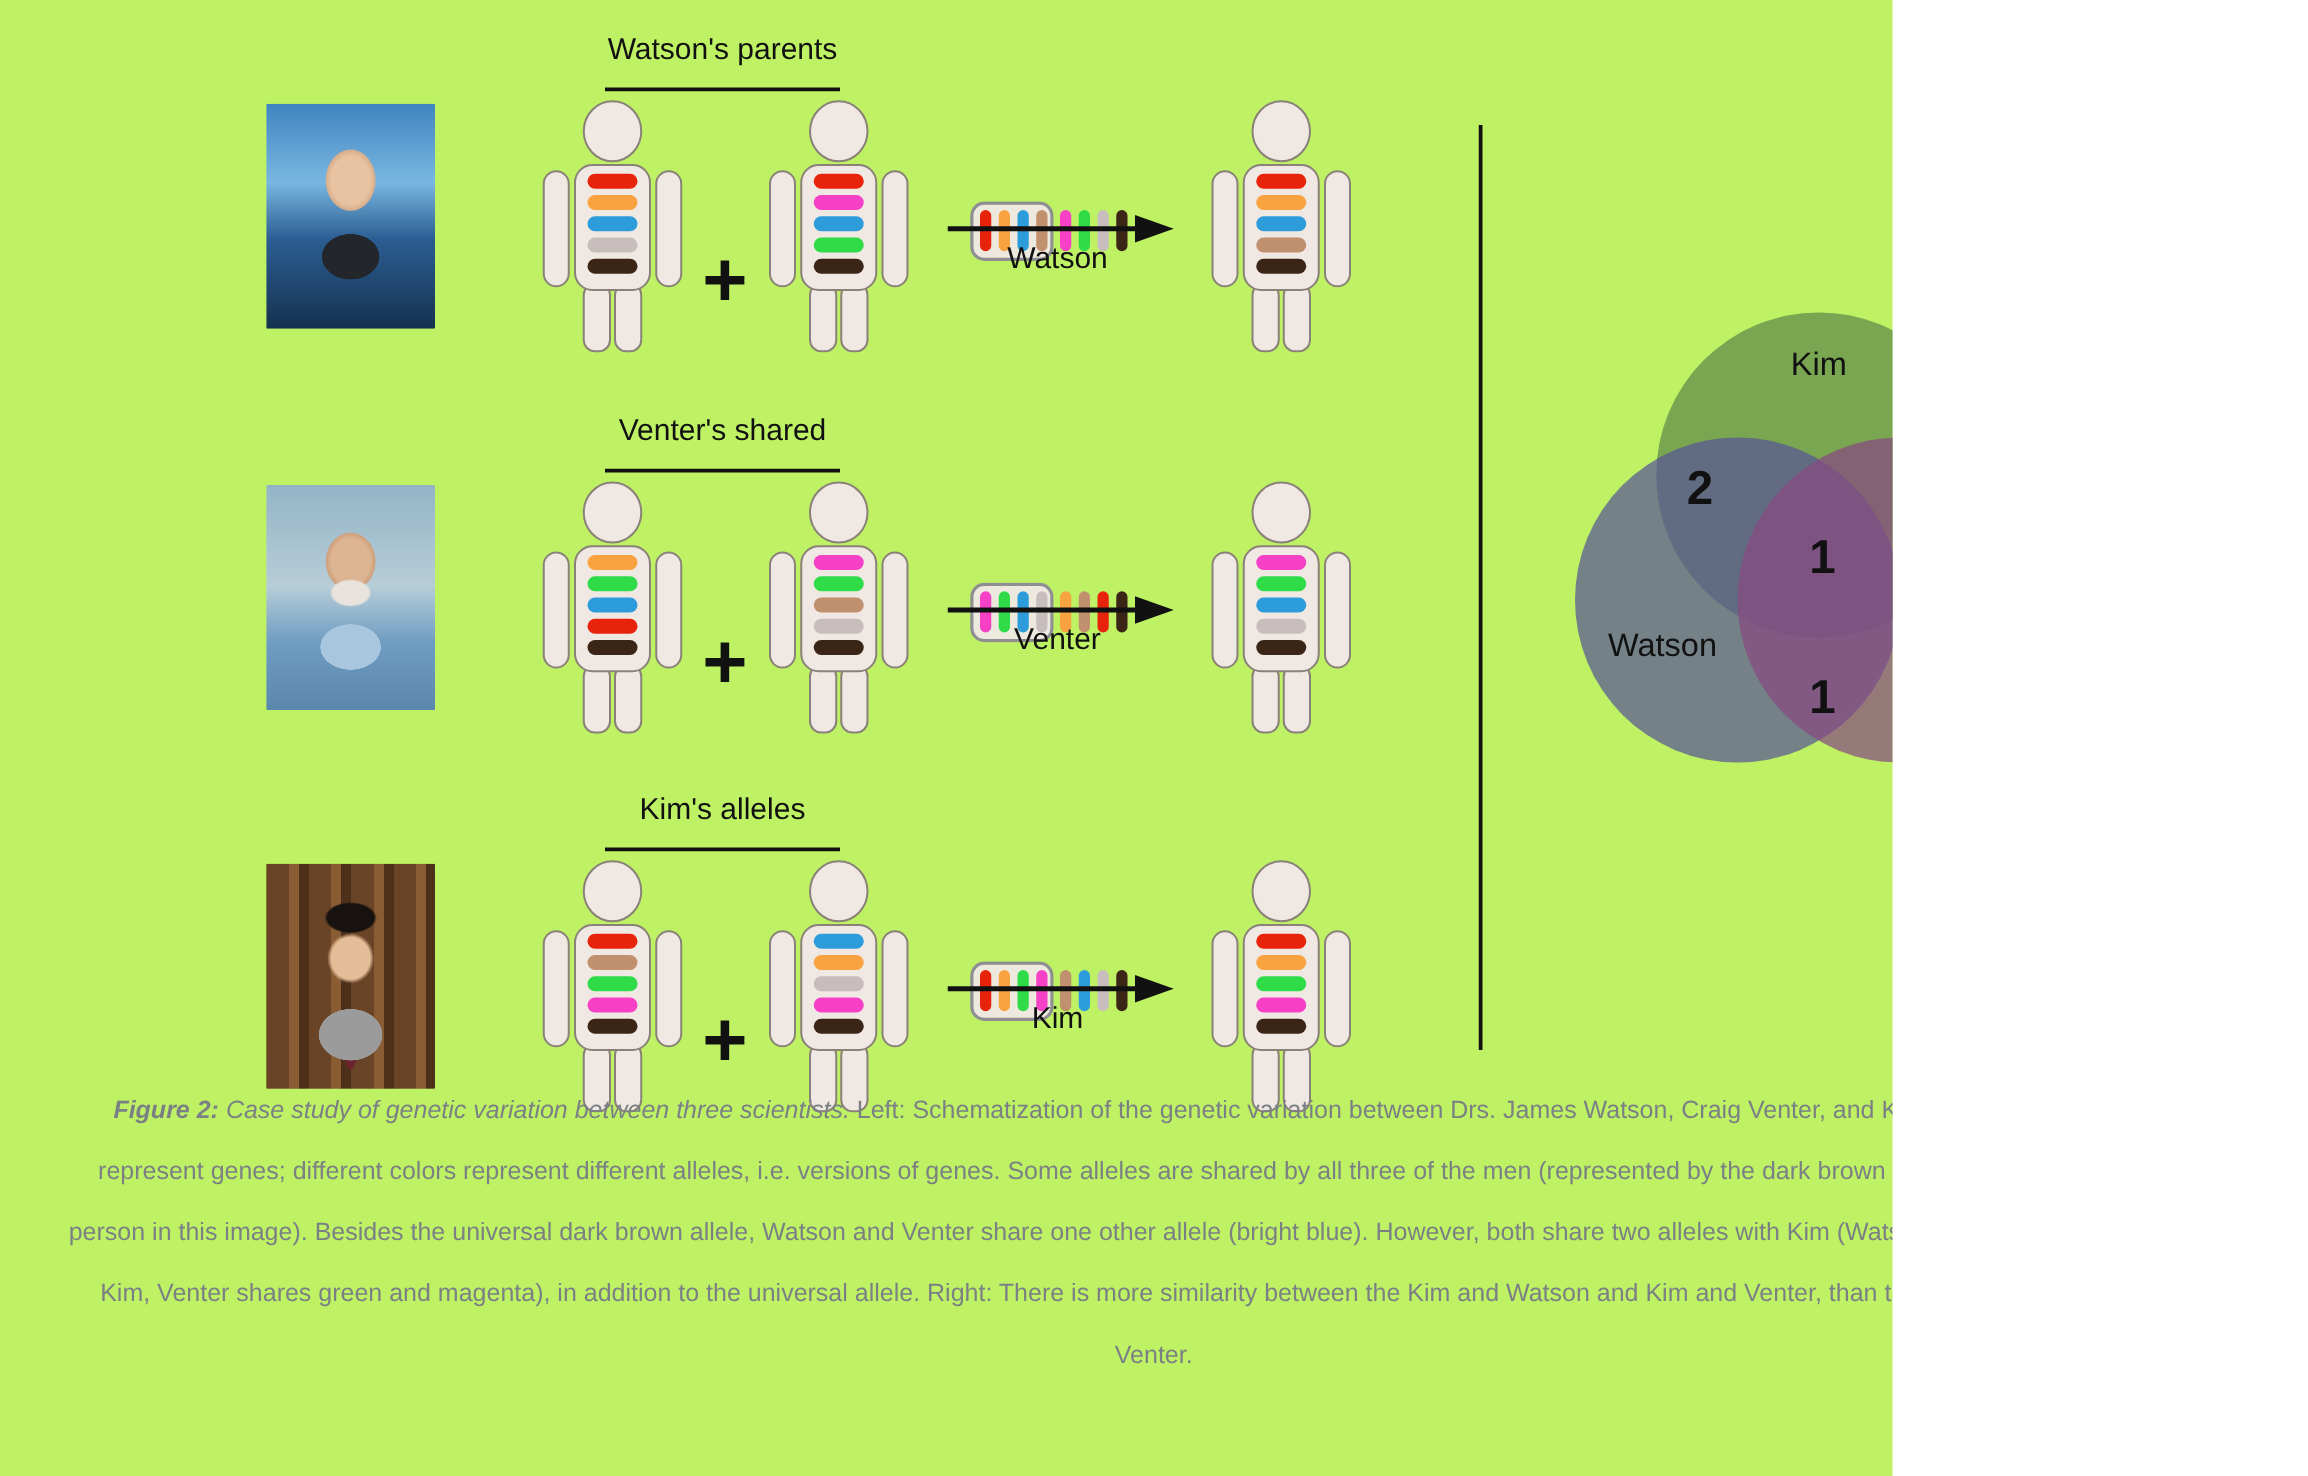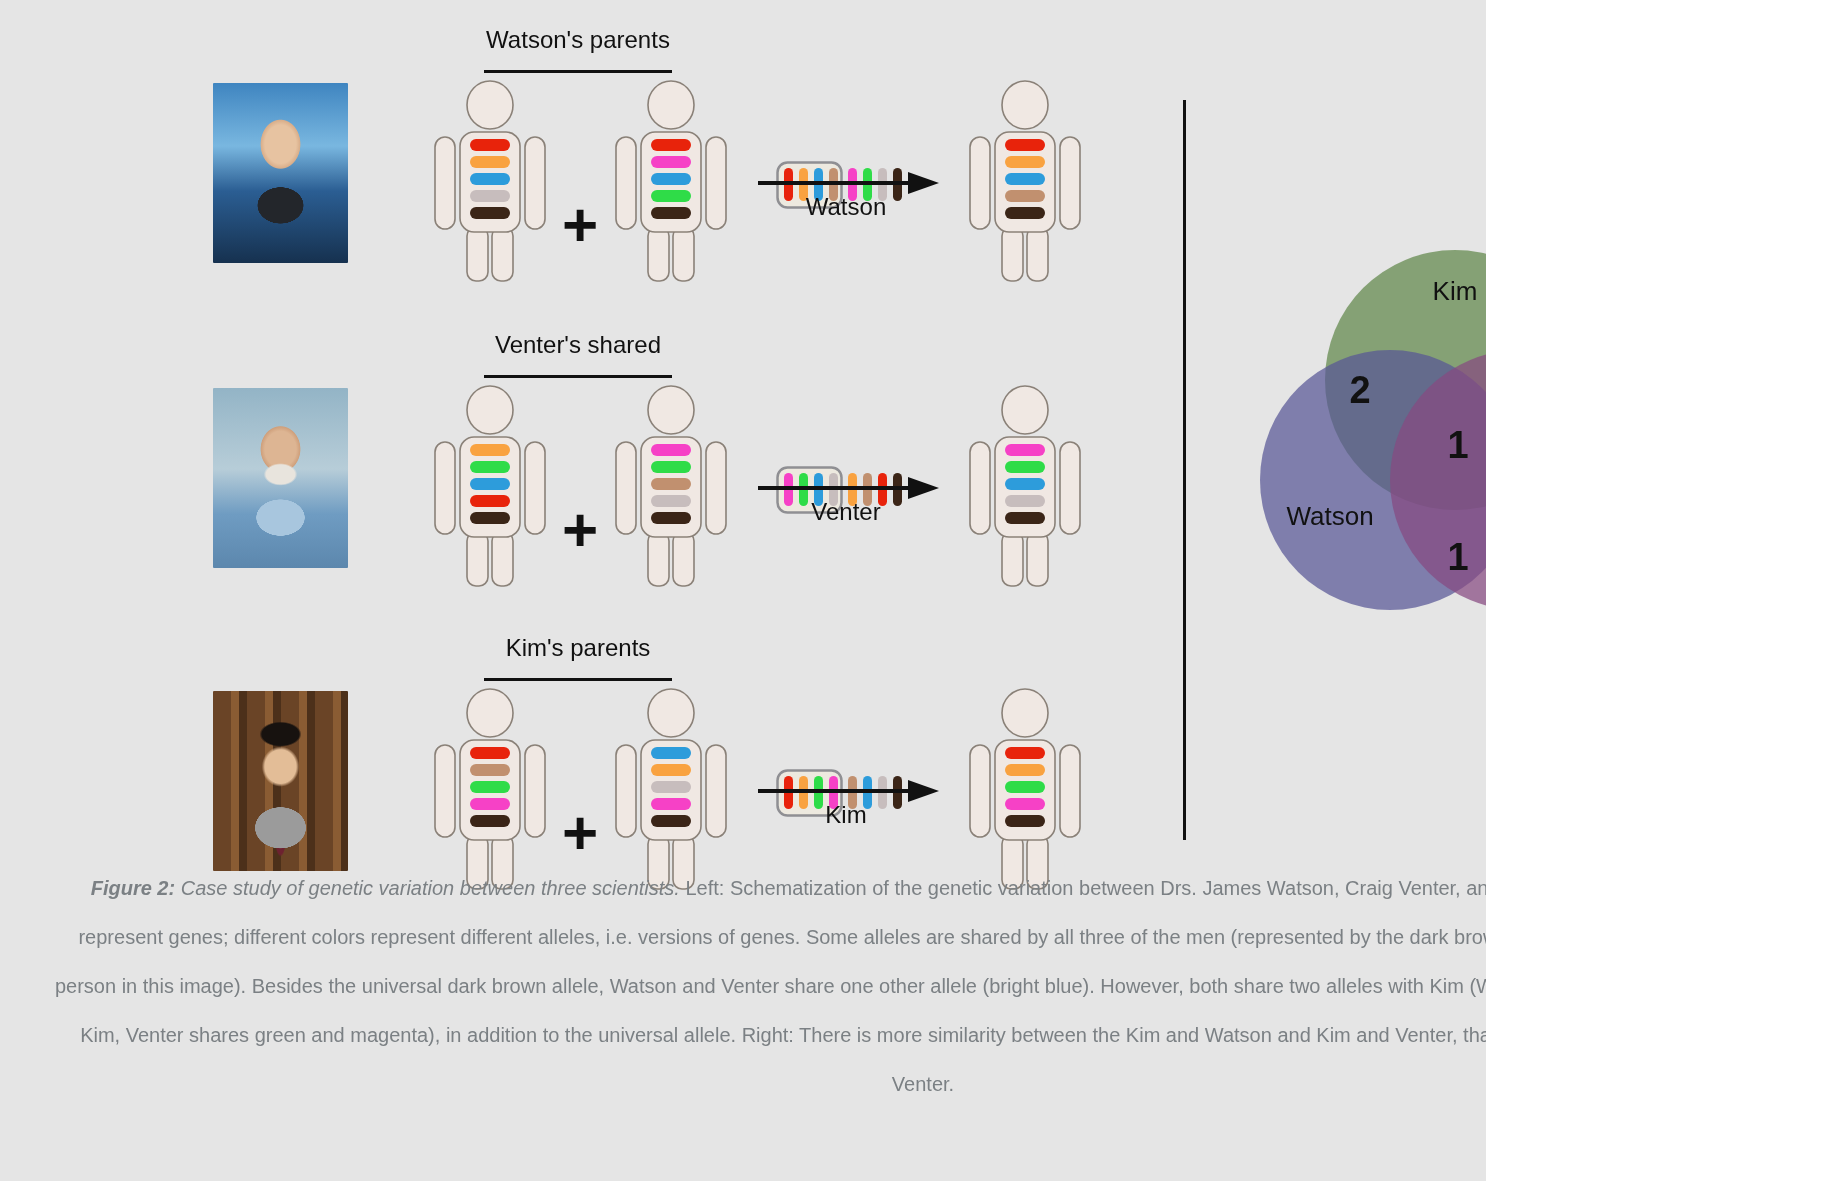--- a/index.html
+++ b/index.html
@@ -1,17 +1,17 @@
 <!DOCTYPE html>
 <html><head>
 <meta charset="utf-8">
 <style>
   html,body{margin:0;padding:0;background:#ffffff;}
-  #page{position:relative;width:1486px;height:1181px;background:#e5e5e5;overflow:hidden;
-        font-family:"Liberation Sans","DejaVu Sans",sans-serif;color:#111;}
+  #page{position:relative;width:1486px;height:1181px;background:#bef264;overflow:hidden;
+        font-family:"Liberation Sans","DejaVu Sans",sans-serif;color:#111;padding-left:28px;}
   
   .photo{position:absolute;left:213px;width:135px;height:180px;border-radius:1px;}
   .photo-watson{background:
       radial-gradient(38px 30px at 50% 68%, #23262b 0 60%, transparent 61%),
       radial-gradient(26px 32px at 50% 34%, #e7c3a1 0 60%, #d9ae8a 75%, transparent 78%),
       linear-gradient(180deg,#3f85c0 0%,#79b7e0 35%,#2b5e93 60%,#16314f 100%);}
   .photo-venter{background:
       radial-gradient(40px 30px at 50% 72%, #a8c6de 0 60%, transparent 61%),
       radial-gradient(24px 16px at 50% 48%, #e8e4dd 0 60%, transparent 70%),
       radial-gradient(26px 30px at 50% 34%, #ddb593 0 60%, #cfa07c 75%, transparent 78%),
@@ -173,21 +173,21 @@
             <rect x="27" y="55" width="60" height="100" rx="14"></rect>
             <ellipse cx="57" cy="28" rx="23" ry="24"></ellipse>
           </g>
           <rect x="37" y="62" width="40" height="12" rx="6" fill="#F641C6"></rect>
           <rect x="37" y="79" width="40" height="12" rx="6" fill="#2FDC48"></rect>
           <rect x="37" y="96" width="40" height="12" rx="6" fill="#2D9CDB"></rect>
           <rect x="37" y="113" width="40" height="12" rx="6" fill="#C7BDBD"></rect>
           <rect x="37" y="130" width="40" height="12" rx="6" fill="#3B2517"></rect>
         </svg></div>
       <div class="photo photo-kim" style="top:691px"></div>
-      <div class="parents-label" style="top:634px">Kim's parents</div>
+      <div class="parents-label" style="top:634px">Kim's alleles</div>
       <div class="underline" style="top:678px"></div>
       <div class="fig-wrap" style="left:433px;top:685px"><svg width="114" height="206" viewBox="0 0 114 206">
           <g stroke="#8a8178" stroke-width="1.6" fill="#F0E8E3">
             <rect x="2" y="60" width="20" height="92" rx="10"></rect>
             <rect x="92" y="60" width="20" height="92" rx="10"></rect>
             <rect x="34" y="150" width="21" height="54" rx="9"></rect>
             <rect x="59" y="150" width="21" height="54" rx="9"></rect>
             <rect x="27" y="55" width="60" height="100" rx="14"></rect>
             <ellipse cx="57" cy="28" rx="23" ry="24"></ellipse>
           </g>

